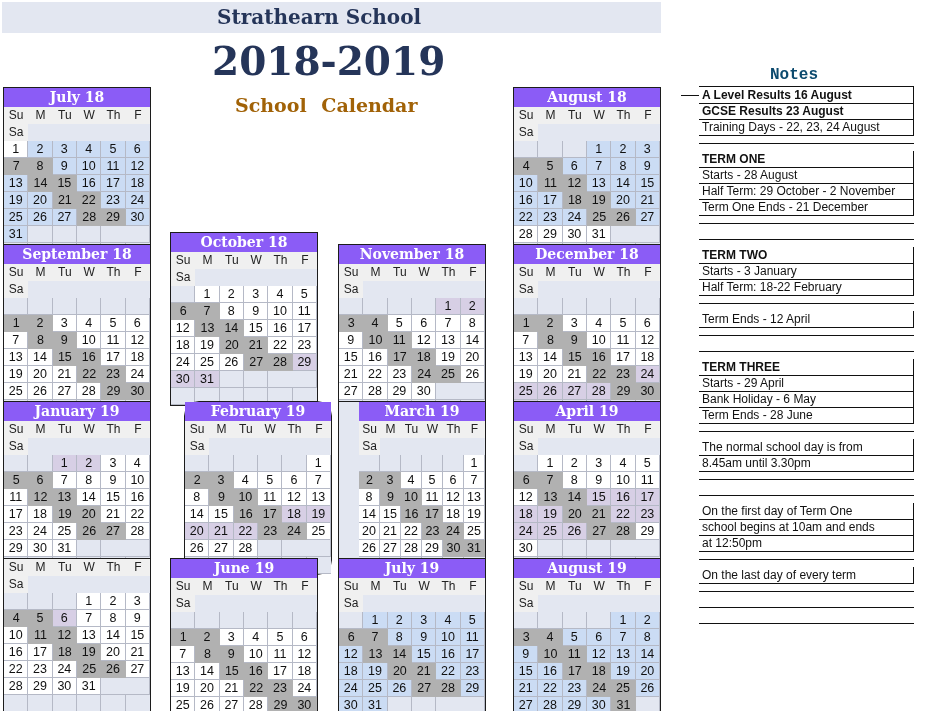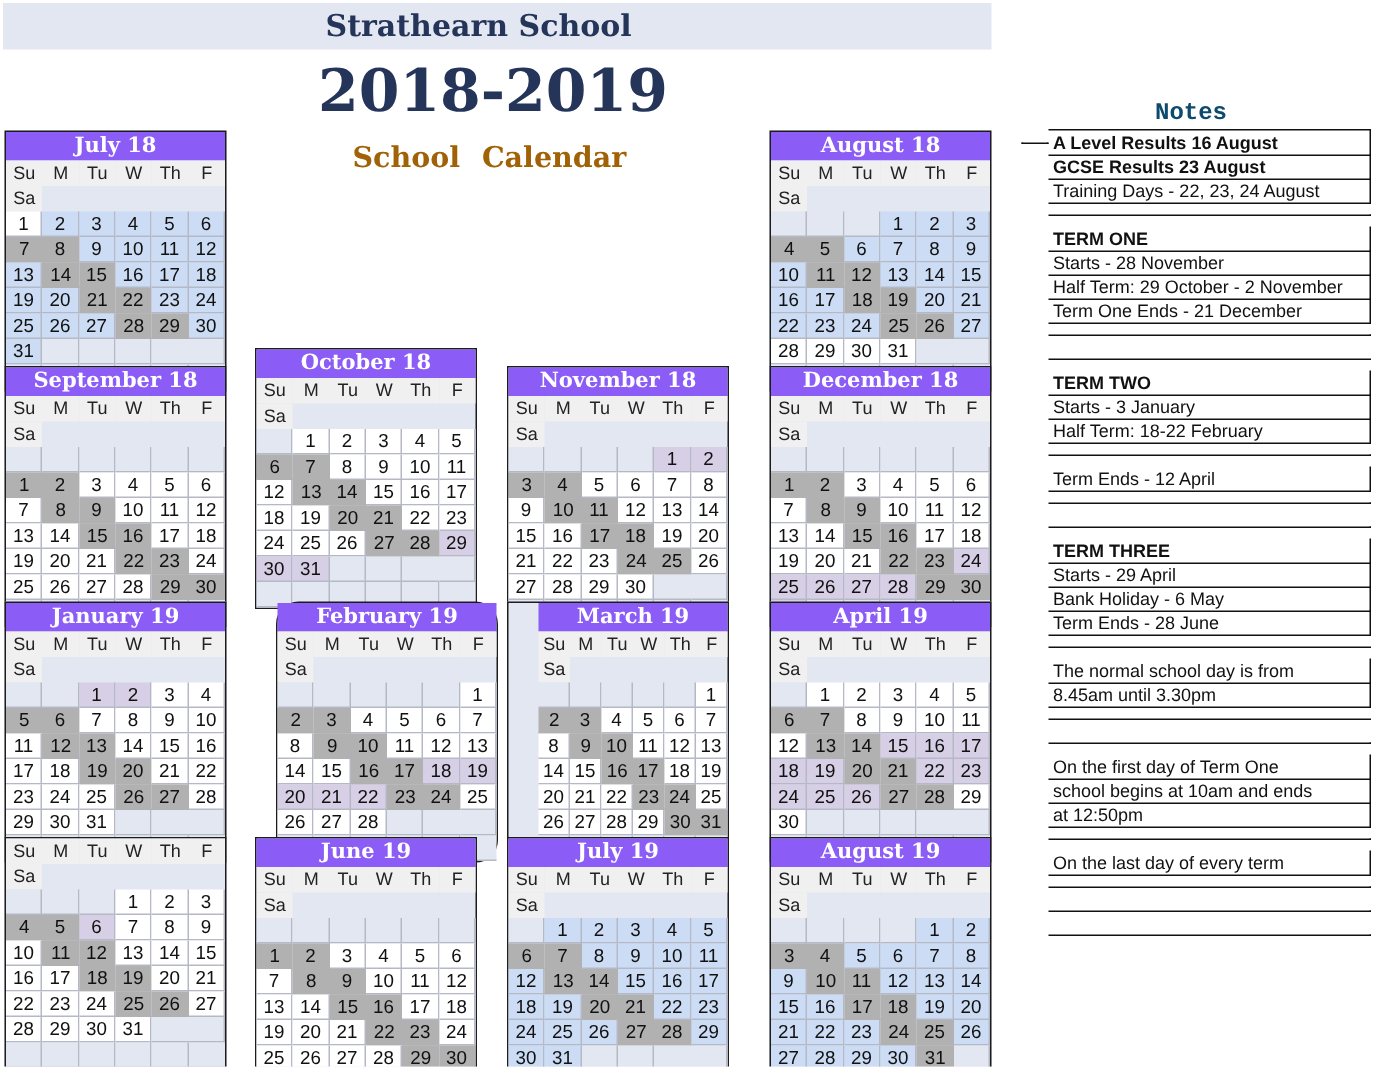--- a/index.html
+++ b/index.html
@@ -840,21 +840,21 @@
     <div class="note-row">
       <div class="note-gutter"></div>
       <div class="note-text"></div>
     </div>
     <div class="note-row">
       <div class="note-gutter"></div>
       <div class="note-text bold">TERM ONE</div>
     </div>
     <div class="note-row">
       <div class="note-gutter"></div>
-      <div class="note-text">Starts - 28  November</div>
+      <div class="note-text">Starts - 28  August</div>
     </div>
     <div class="note-row">
       <div class="note-gutter"></div>
       <div class="note-text">Half Term: 29 October - 2 November</div>
     </div>
     <div class="note-row">
       <div class="note-gutter"></div>
       <div class="note-text">Term One Ends - 21 December</div>
     </div>
     <div class="note-row">

